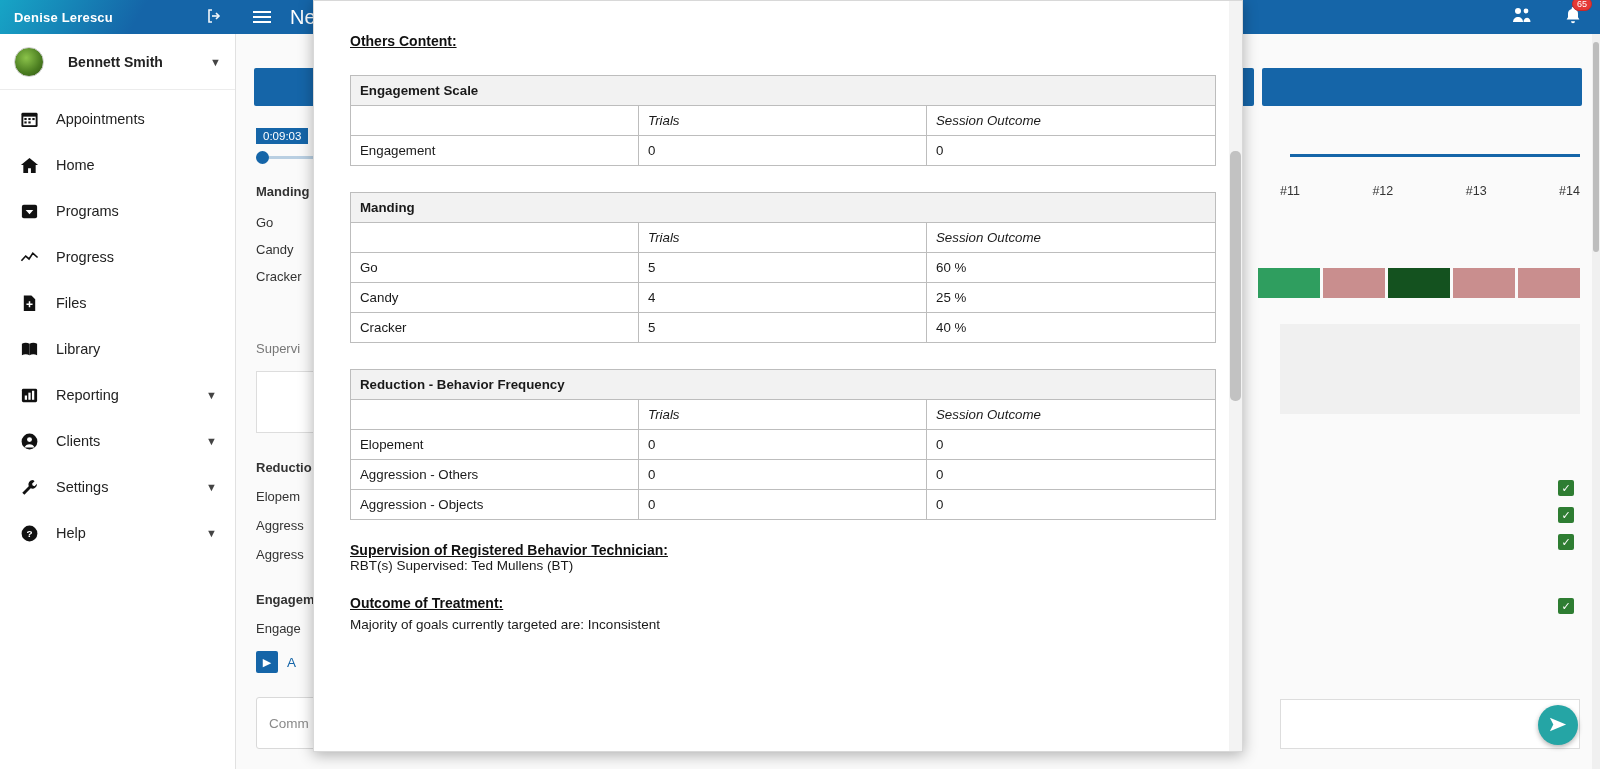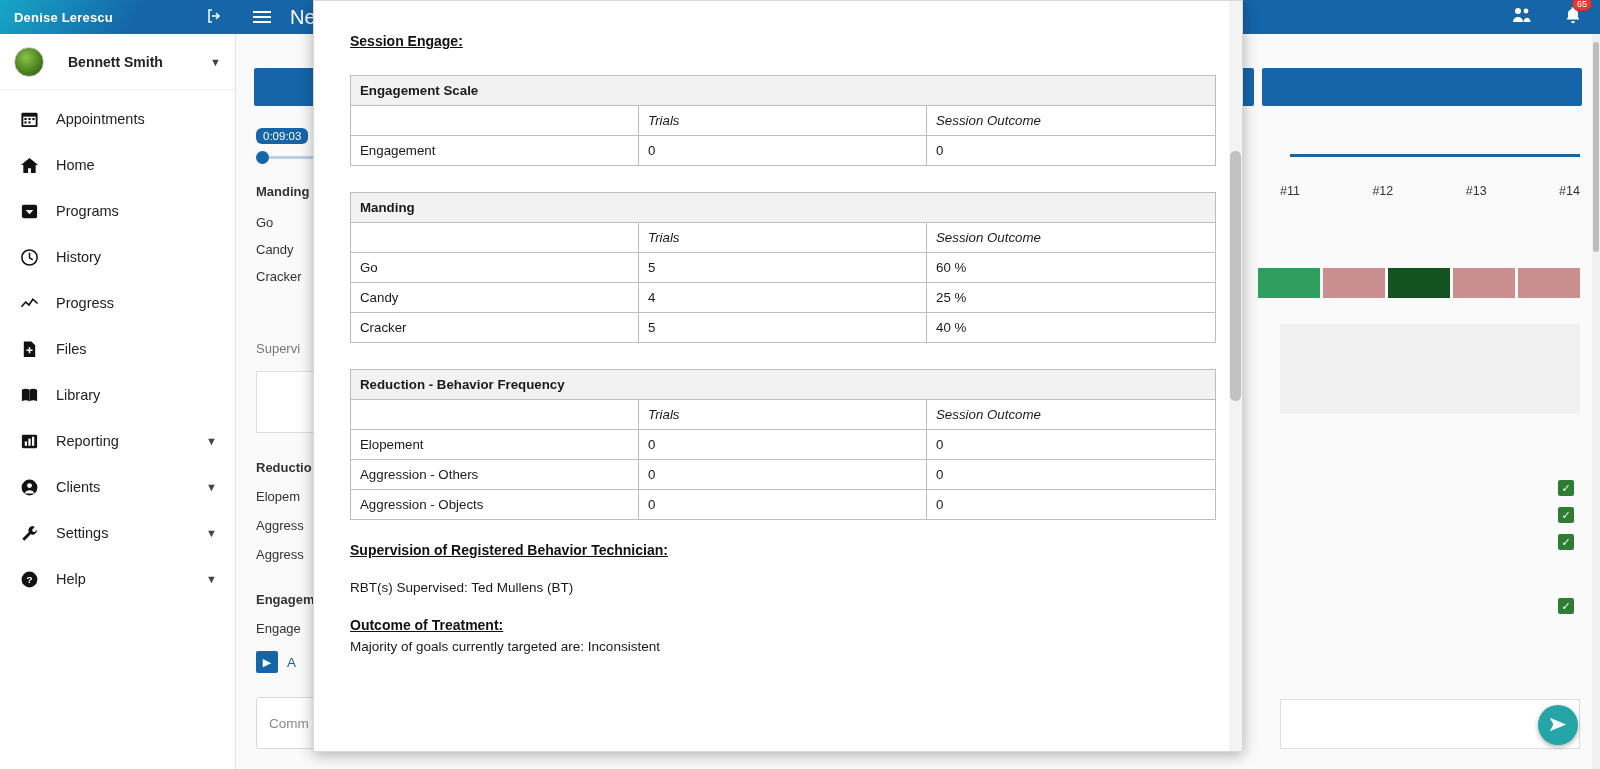--- a/index.html
+++ b/index.html
@@ -68,21 +68,21 @@
   
   .bg-content { position: absolute; top: 34px; left: 236px; width: 1364px; height: 735px; background:#fafafa; }
   .bluebar-left {
     position: absolute; left: 18px; top: 34px; width: 1000px; height: 38px; background: #1565a8; border-radius: 2px;
   }
   .bluebar-right {
     position: absolute; right: 18px; top: 34px; width: 320px; height: 38px; background: #1565a8; border-radius: 2px;
   }
   .slider-wrap { position: absolute; left: 20px; top: 92px; width: 250px; }
   .slider-badge {
-    background: #1565a8; color: #fff; font-size: 11.5px; padding: 2px 7px; border-radius: 6px; display: inline-block;
+    background: #1565a8; color: #fff; font-size: 11.5px; padding: 2px 7px; border-radius: 0; display: inline-block;
   }
   .slider-track { margin-top: 12px; width: 240px; height: 3px; background: #b9cfe2; position: relative; }
   .slider-knob { position: absolute; left: 0; top: -5px; width: 13px; height: 13px; border-radius: 50%; background:#1565a8; }
   .right-track { position: absolute; right: 20px; top: 120px; width: 290px; height: 3px; background: #1565a8; }
   .hashrow { position: absolute; right: 20px; top: 150px; width: 300px; display: flex; justify-content: space-between; color:#333; font-size: 12.5px; }
   .bg-labels { position: absolute; left: 20px; top: 150px; width: 210px; font-size: 13px; color: #333; }
   .bg-labels .b-head { font-weight: bold; margin-bottom: 10px; }
   .bg-labels .b-row { padding: 6px 0; }
   .bg-cell-row { position: absolute; right: 20px; top: 234px; display: flex; gap: 3px; }
   .bg-cell { width: 62px; height: 30px; }
@@ -126,21 +126,21 @@
   }
   table.grid td, table.grid th { border: 1px solid #bdbdbd; padding: 7px 9px; vertical-align: middle; }
   table.grid thead td { background: #f2f2f2; font-weight: bold; height: 30px; }
   .col-a { width: 288px; }
   .col-b { width: 288px; }
   .col-c { width: 289px; }
   .ital { font-style: italic; }
   .note-cell { height: 62px; border-top: 1px solid #bdbdbd; }
   .note-line { line-height: 1.9; }
 
-  .plain-line { font-size: 13.5px; color: #1a1a1a; margin-top: 22px; }
+  .plain-line { font-size: 13.5px; color: #1a1a1a; margin-top: 0; }
   .plain-line.tight { margin-top: 6px; }
 
   
   .modal-scroll {
     position: absolute; right: 0; top: 0; width: 13px; height: 752px; background: #f3f3f3;
   }
   .modal-thumb { position: absolute; top: 150px; left: 1px; width: 11px; height: 250px; background: #c2c2c2; border-radius: 5px; }
 
   .page-scroll {
     position: absolute; right: 0; top: 34px; width: 8px; height: 735px; background: #f0f0f0; z-index: 6;
@@ -223,29 +223,20 @@
       <div class="nav-item">
         <span class="nav-ico">
           <svg width="19" height="19" viewBox="0 0 20 20" fill="#111">
               <rect x="2" y="3" width="16" height="14" rx="2"></rect>
               <path d="M6 8.5h8l-4 4.5z" fill="#fff"></path>
             </svg>
         </span>
         <span>Programs</span>
       </div>
 
-      <div class="nav-item">
-        <span class="nav-ico">
-          <svg width="19" height="19" viewBox="0 0 20 20" fill="none" stroke="#111" stroke-width="1.6">
-              <circle cx="10" cy="10" r="8"></circle>
-              <path d="M10 5v5.4l3.4 2"></path>
-            </svg>
-        </span>
-        <span>History</span>
-      </div>
 
       <div class="nav-item">
         <span class="nav-ico">
           <svg width="19" height="19" viewBox="0 0 20 20" fill="none" stroke="#111" stroke-width="1.7">
               <path d="M1.5 13.5l4.5-5 3.5 3 4-6 5 4.5"></path>
             </svg>
         </span>
         <span>Progress</span>
       </div>
 
@@ -389,21 +380,21 @@
     </div>
   </div>
 
   <div class="page-scroll">
     <div class="page-thumb"></div>
   </div>
 
   <div class="modal">
     <div class="modal-body">
 
-      <div class="sec-title">Session Engage:</div>
+      <div class="sec-title">Others Content:</div>
 
       <table class="grid">
         <colgroup>
             <col class="col-a">
             <col class="col-b">
             <col class="col-c">
           </colgroup>
         <thead>
           <tr>
             <td colspan="3">Engagement Scale</td>

